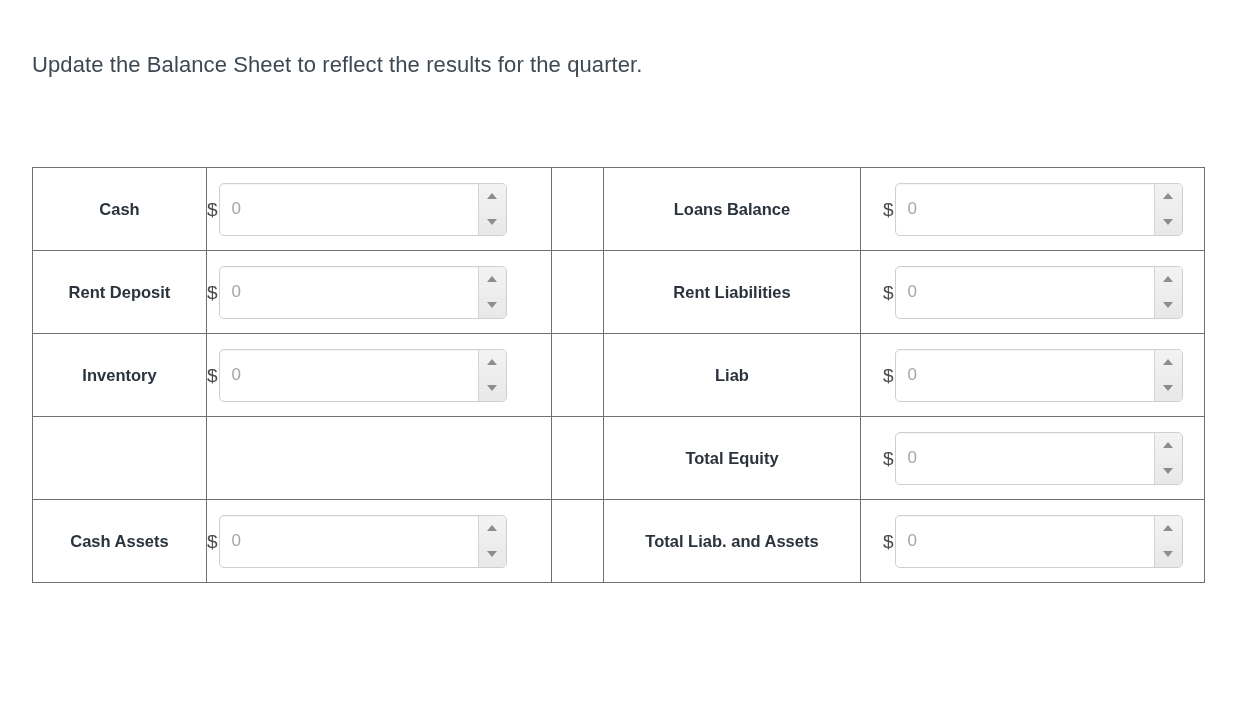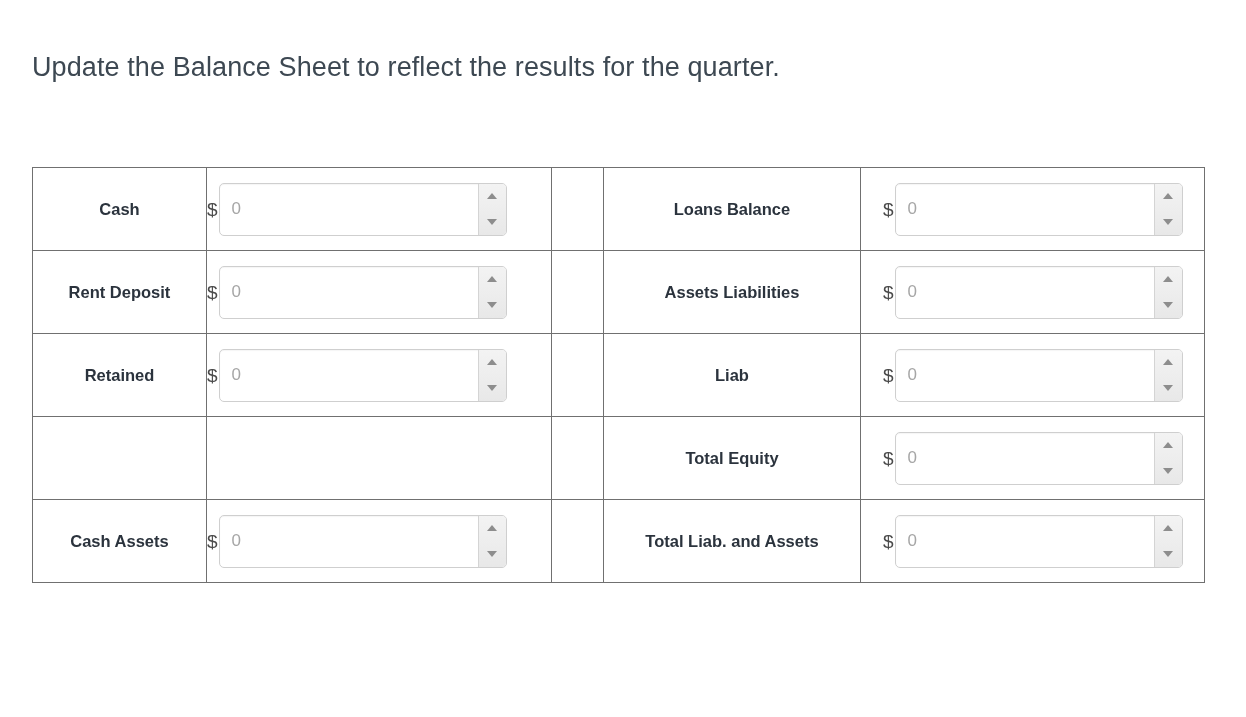--- a/index.html
+++ b/index.html
@@ -19,21 +19,21 @@
     position: absolute;
     left: 0; top: 0;
     width: 1246px;
     height: 717px;
   }
 
   .prompt {
     position: absolute;
     left: 32px;
     top: 52px;
-    font-size: 27px;
+    font-size: 22px;
     font-weight: 400;
     color: #3d4852;
     letter-spacing: 0.1px;
     white-space: nowrap;
   }
 
   .bs-table {
     position: absolute;
     left: 32px;
     top: 167px;
@@ -215,40 +215,40 @@
                     <span class="tri-up"></span>
                   </div>
                   <div class="spin-btn">
                     <span class="tri-down"></span>
                   </div>
                 </div>
               </div>
             </div>
           </td>
           <td class="cell-empty"></td>
-          <td class="cell-label">Assets Liabilities</td>
-          <td class="cell-input right">
-            <div class="money-wrap">
-              <span class="dollar">$</span>
-              <div class="spinner">
-                <input type="text" class="num" placeholder="0" style="">
-                <div class="spin-btns">
-                  <div class="spin-btn">
-                    <span class="tri-up"></span>
-                  </div>
-                  <div class="spin-btn">
-                    <span class="tri-down"></span>
-                  </div>
-                </div>
-              </div>
-            </div>
-          </td>
-        </tr>
-        <tr>
-          <td class="cell-label">Retained</td>
+          <td class="cell-label">Rent Liabilities</td>
+          <td class="cell-input right">
+            <div class="money-wrap">
+              <span class="dollar">$</span>
+              <div class="spinner">
+                <input type="text" class="num" placeholder="0" style="">
+                <div class="spin-btns">
+                  <div class="spin-btn">
+                    <span class="tri-up"></span>
+                  </div>
+                  <div class="spin-btn">
+                    <span class="tri-down"></span>
+                  </div>
+                </div>
+              </div>
+            </div>
+          </td>
+        </tr>
+        <tr>
+          <td class="cell-label">Inventory</td>
           <td class="cell-input">
             <div class="money-wrap">
               <span class="dollar">$</span>
               <div class="spinner">
                 <input type="text" class="num" placeholder="0" style="">
                 <div class="spin-btns">
                   <div class="spin-btn">
                     <span class="tri-up"></span>
                   </div>
                   <div class="spin-btn">

